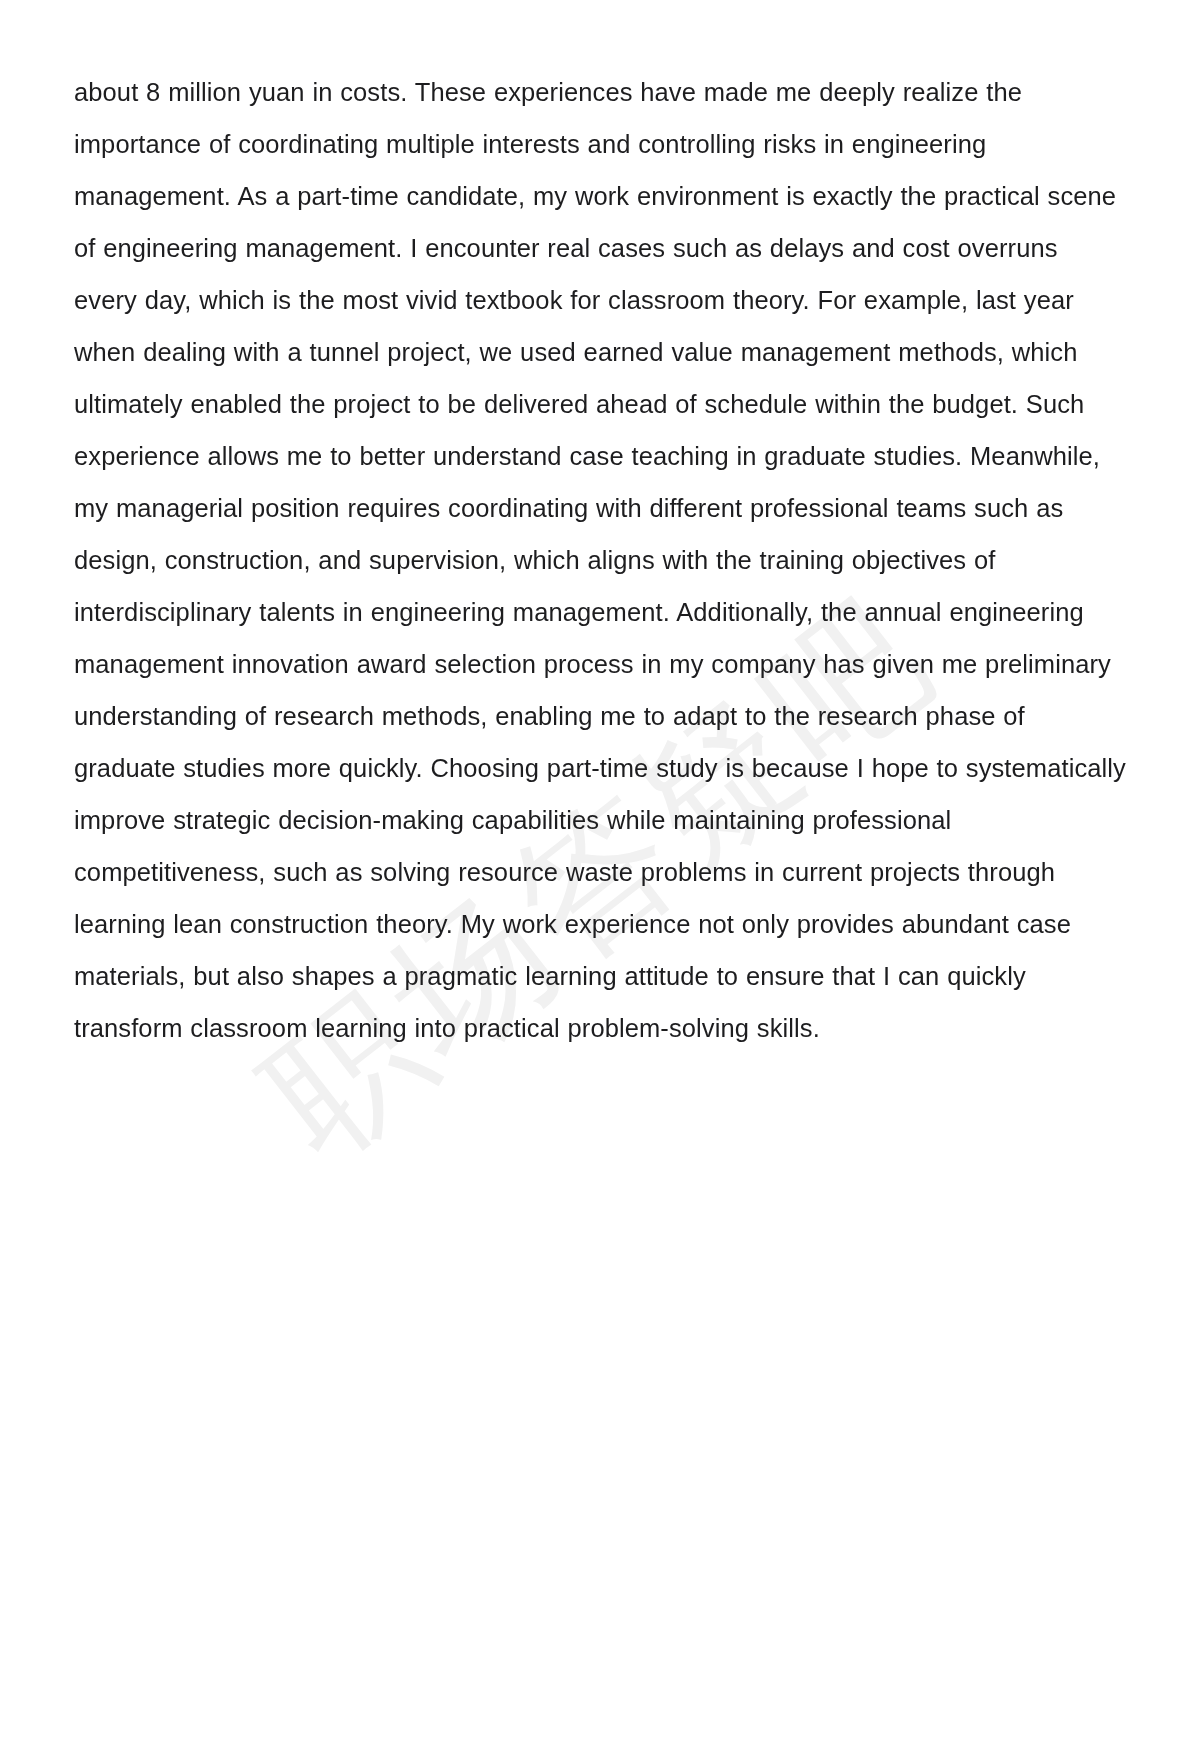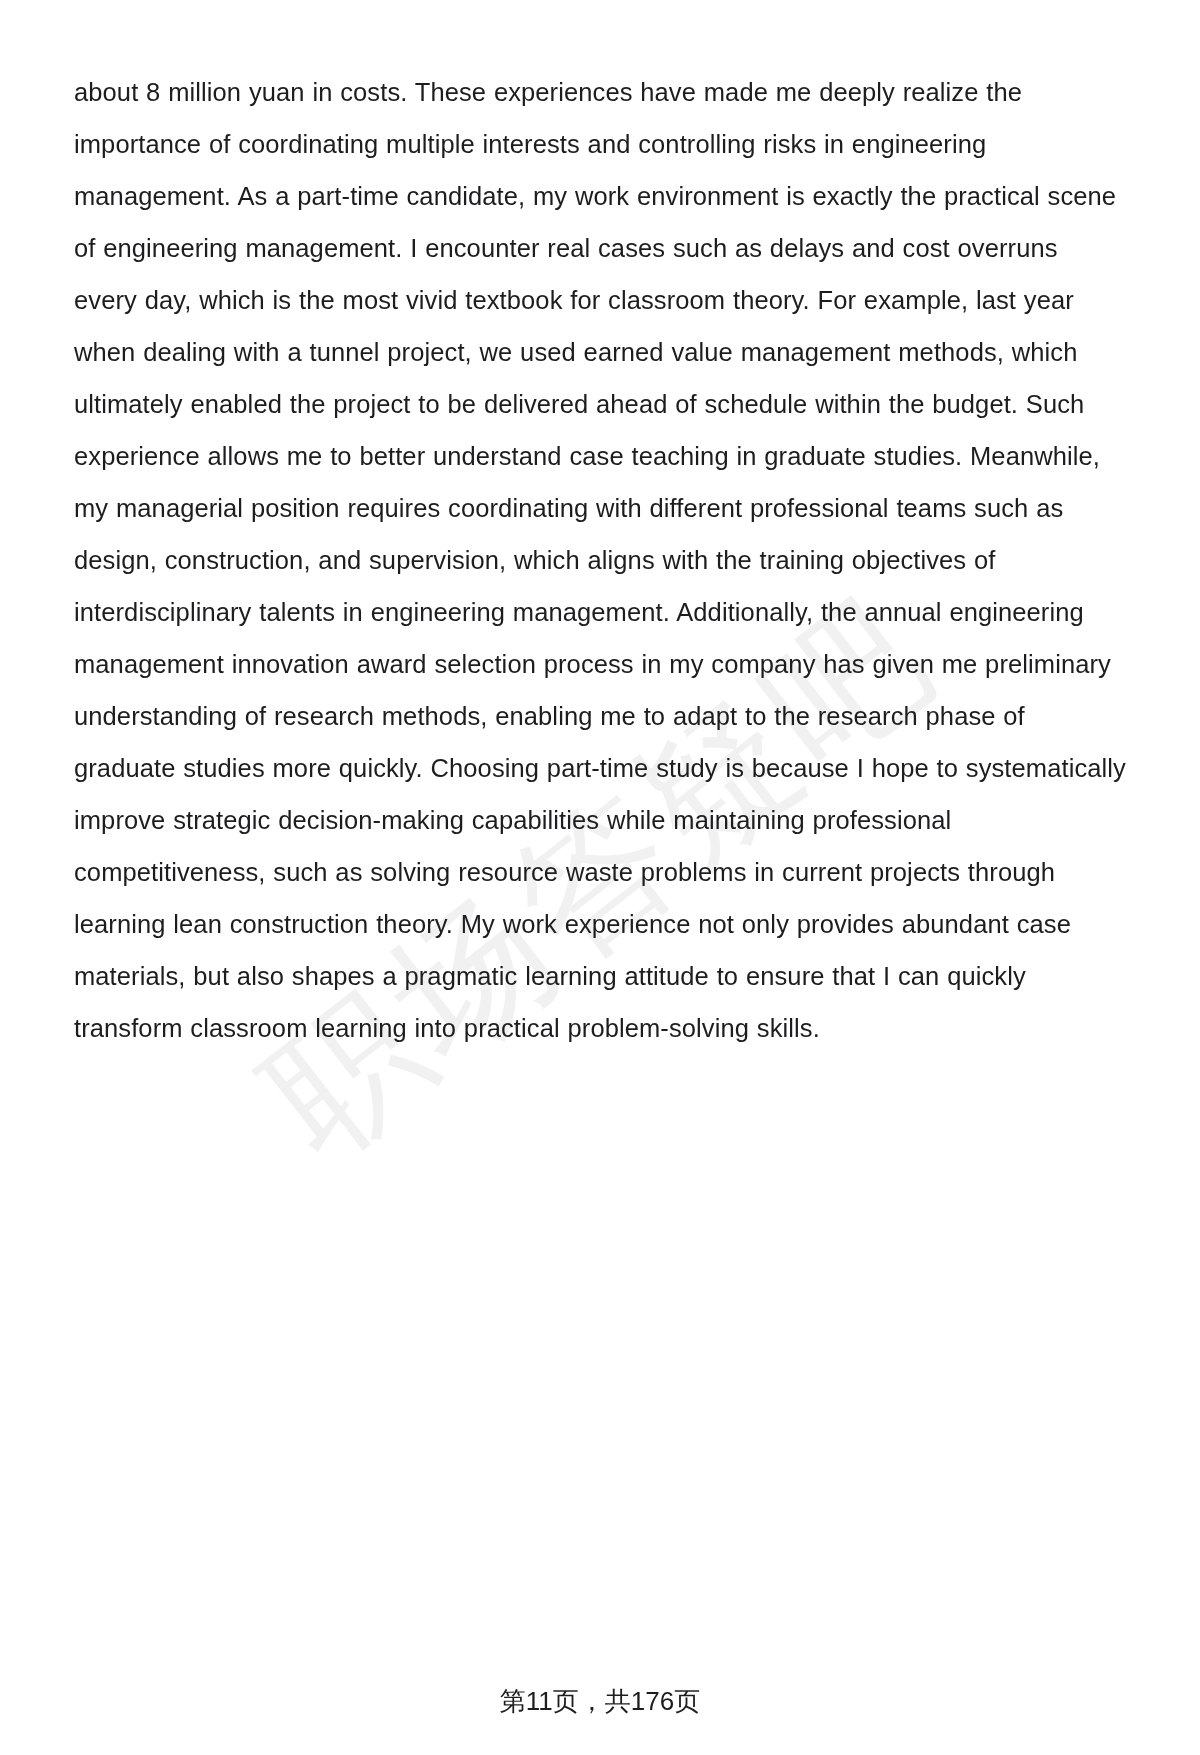--- a/index.html
+++ b/index.html
@@ -77,15 +77,14 @@
 
   <div class="watermark">
     <span>职场答疑吧</span>
   </div>
 
   <div class="content">
     <p class="body-para">about 8 million yuan in costs. These experiences have made me deeply realize the importance of coordinating multiple interests and controlling risks in engineering management. As a part-time candidate, my work environment is exactly the practical scene of engineering management. I encounter real cases such as delays and cost overruns every day, which is the most vivid textbook for classroom theory. For example, last year when dealing with a tunnel project, we used earned value management methods, which ultimately enabled the project to be delivered ahead of schedule within the budget. Such experience allows me to better understand case teaching in graduate studies. Meanwhile, my managerial position requires coordinating with different professional teams such as design, construction, and supervision, which aligns with the training objectives of interdisciplinary talents in engineering management. Additionally, the annual engineering management innovation award selection process in my company has given me preliminary understanding of research methods, enabling me to adapt to the research phase of graduate studies more quickly. Choosing part-time study is because I hope to systematically improve strategic decision-making capabilities while maintaining professional competitiveness, such as solving resource waste problems in current projects through learning lean construction theory. My work experience not only provides abundant case materials, but also shapes a pragmatic learning attitude to ensure that I can quickly transform classroom learning into practical problem-solving skills.</p>
 
   </div>
 
-  <div class="footer">第11页，共176页</div>
 
 </div>
 
 </body></html>

